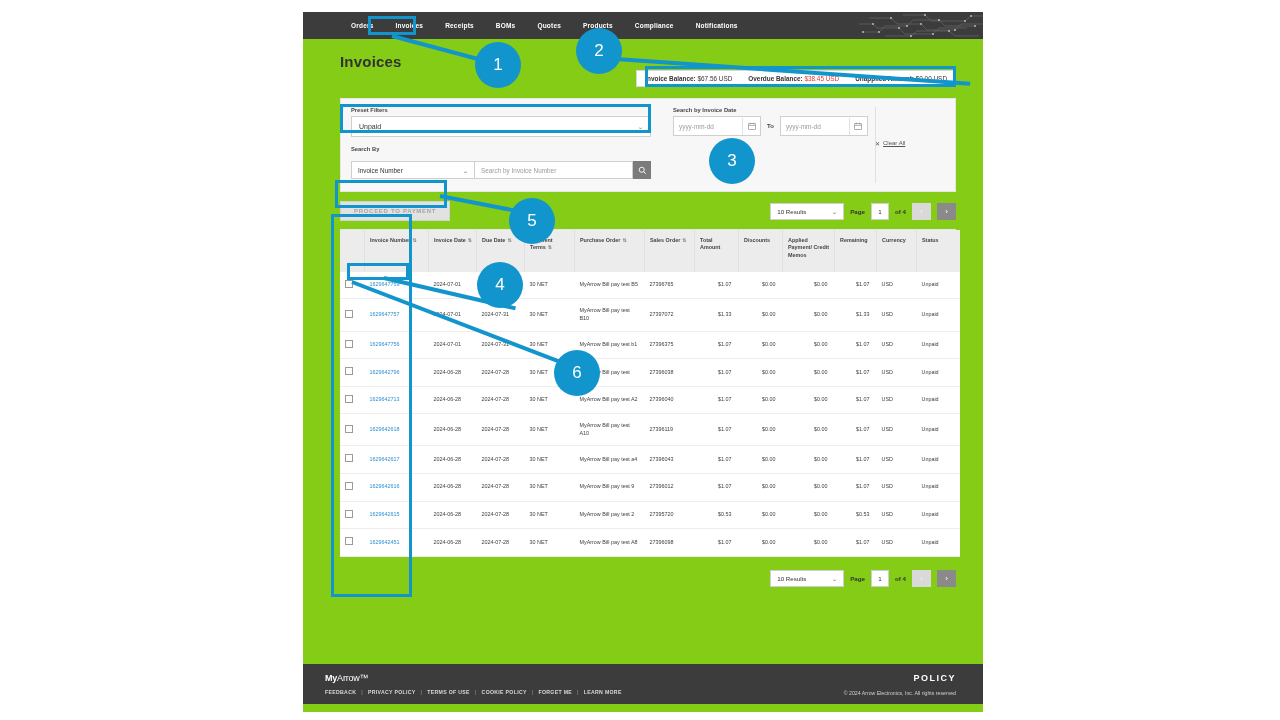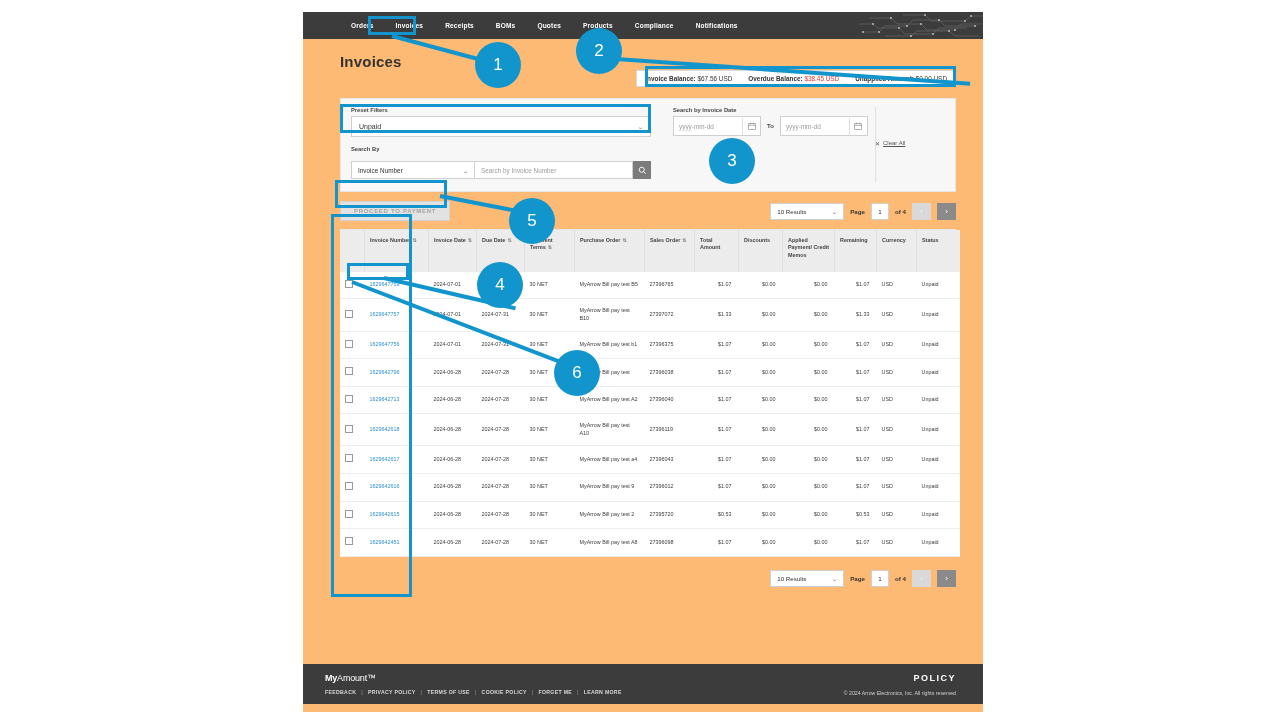--- a/index.html
+++ b/index.html
@@ -3,21 +3,21 @@
 <meta charset="utf-8">
 <style>
   html,body{margin:0;padding:0;}
   body{
     width:1280px;height:720px;background:#ffffff;
     font-family:"Liberation Sans", sans-serif;
     overflow:hidden;position:relative;
   }
   .page{
     position:absolute;left:303px;top:12px;width:680px;height:700px;
-    background:#fdba74;overflow:hidden;
+    background:#84cc16;overflow:hidden;
   }
 
   
   .topnav{
     position:relative;height:27px;background:#3c3c3c;
     display:flex;align-items:center;overflow:hidden;
   }
   .nav-items{display:flex;align-items:center;padding-left:37px;gap:0;}
   .nav-item{
     color:#ffffff;font-size:6.5px;font-weight:bold;letter-spacing:.2px;
@@ -516,21 +516,21 @@
       <span class="pg-lbl">Page</span>
       <div class="pg-input">1</div>
       <span class="pg-lbl">of 4</span>
       <div class="pg-arrow pg-prev">‹</div>
       <div class="pg-arrow pg-next">›</div>
     </div>
   </div>
 
   <div class="footer">
     <div>
-      <div class="f-logo"><span>My</span><span class="light">Amount™</span></div>
+      <div class="f-logo"><span>My</span><span class="light">Arrow™</span></div>
       <div class="f-links" id="footer-links">
           <span>FEEDBACK</span>
           <i>|</i>
           <span>PRIVACY POLICY</span>
           <i>|</i>
           <span>TERMS OF USE</span>
           <i>|</i>
           <span>COOKIE POLICY</span>
           <i>|</i>
           <span>FORGET ME</span>

